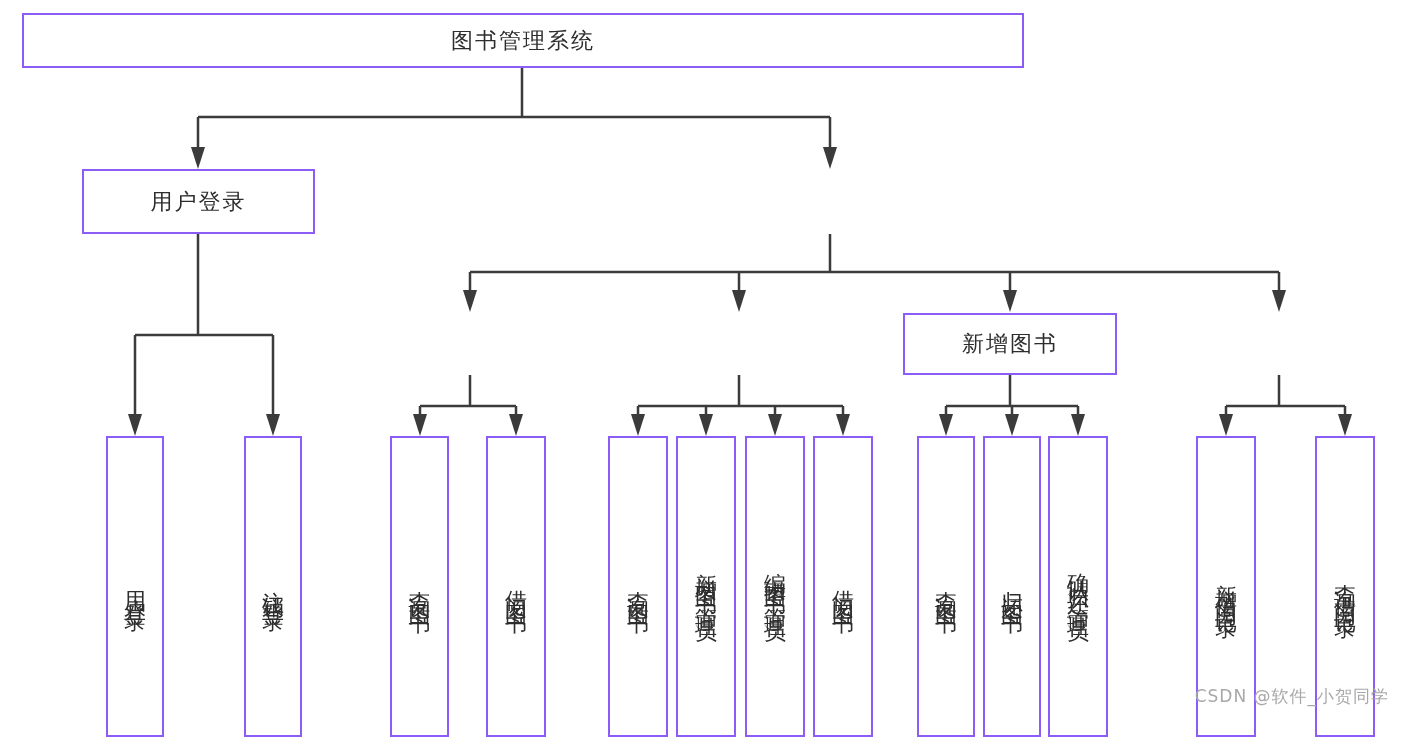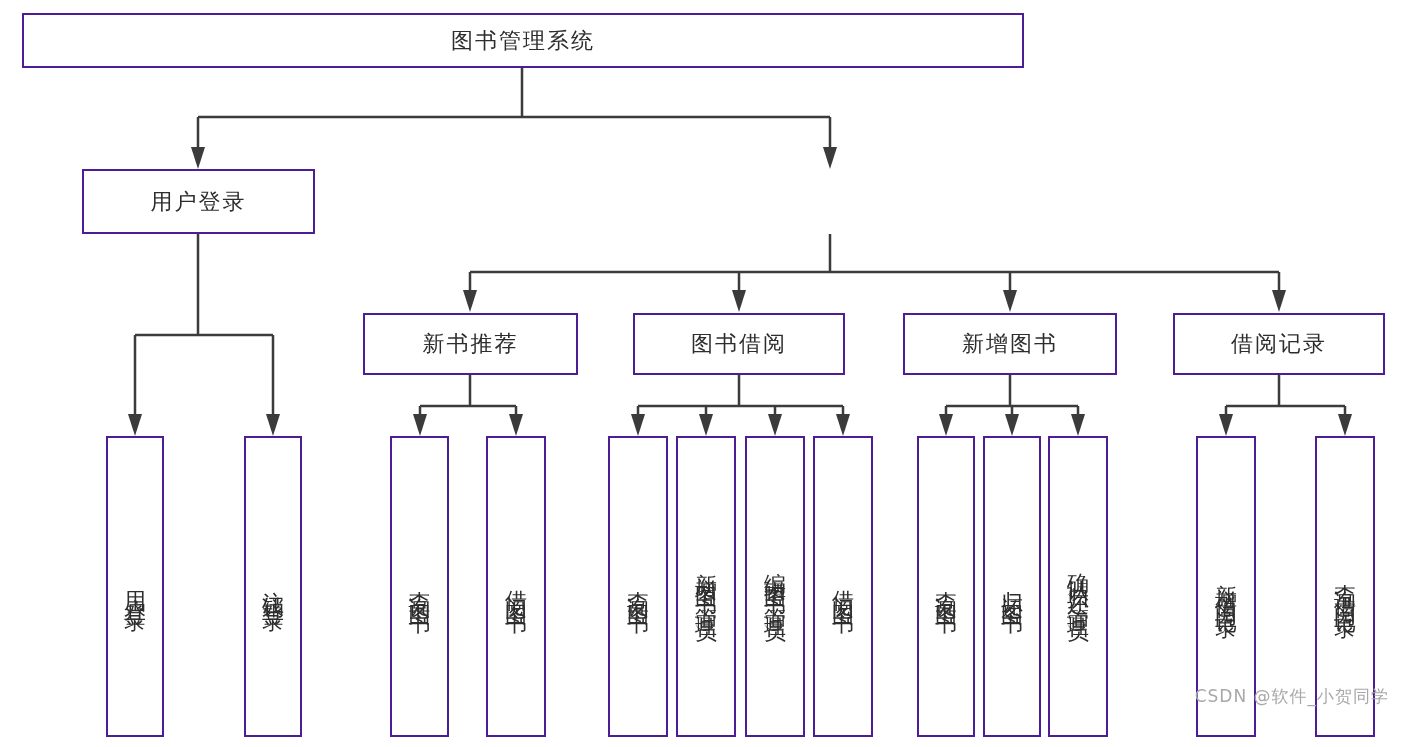--- a/index.html
+++ b/index.html
@@ -13,21 +13,21 @@
     overflow: hidden;
   }
   .connectors {
     position: absolute;
     left: 0; top: 0;
     width: 1405px; height: 747px;
   }
   .box {
     position: absolute;
     box-sizing: border-box;
-    border: 2px solid #4c1d95;
+    border: 2px solid #8b5cf6;
     background: #ffffff;
     display: flex;
     align-items: center;
     justify-content: center;
     font-size: 22px;
     color: #2d2d2d;
     letter-spacing: 2px;
     white-space: nowrap;
   }
   .vbox {
@@ -87,24 +87,21 @@
       <polygon points="1071,414 1085,414 1078,436"></polygon>
       <polygon points="1219,414 1233,414 1226,436"></polygon>
       <polygon points="1338,414 1352,414 1345,436"></polygon>
     </g>
   </svg>
 
   <div class="box" style="left:22px; top:13px; width:1002px; height:55px">图书管理系统</div>
 
   <div class="box" style="left:82px; top:169px; width:233px; height:65px">用户登录</div>
 
-  <div class="box" style="left:363px; top:313px; width:215px; height:62px">新书推荐</div>
-  <div class="box" style="left:633px; top:313px; width:212px; height:62px">图书借阅</div>
   <div class="box" style="left:903px; top:313px; width:214px; height:62px">新增图书</div>
-  <div class="box" style="left:1173px; top:313px; width:212px; height:62px">借阅记录</div>
 
   <div class="box vbox" style="left:106px; top:436px; width:58px; height:301px">用户登录</div>
   <div class="box vbox" style="left:244px; top:436px; width:58px; height:301px">注销登录</div>
 
   <div class="box vbox" style="left:390px; top:436px; width:59px; height:301px">查询图书</div>
   <div class="box vbox" style="left:486px; top:436px; width:60px; height:301px">借阅图书</div>
 
   <div class="box vbox" style="left:608px; top:436px; width:60px; height:301px">查询图书</div>
   <div class="box vbox" style="left:676px; top:436px; width:60px; height:301px">新增图书（管理员）</div>
   <div class="box vbox" style="left:745px; top:436px; width:60px; height:301px">编辑图书（管理员）</div>

